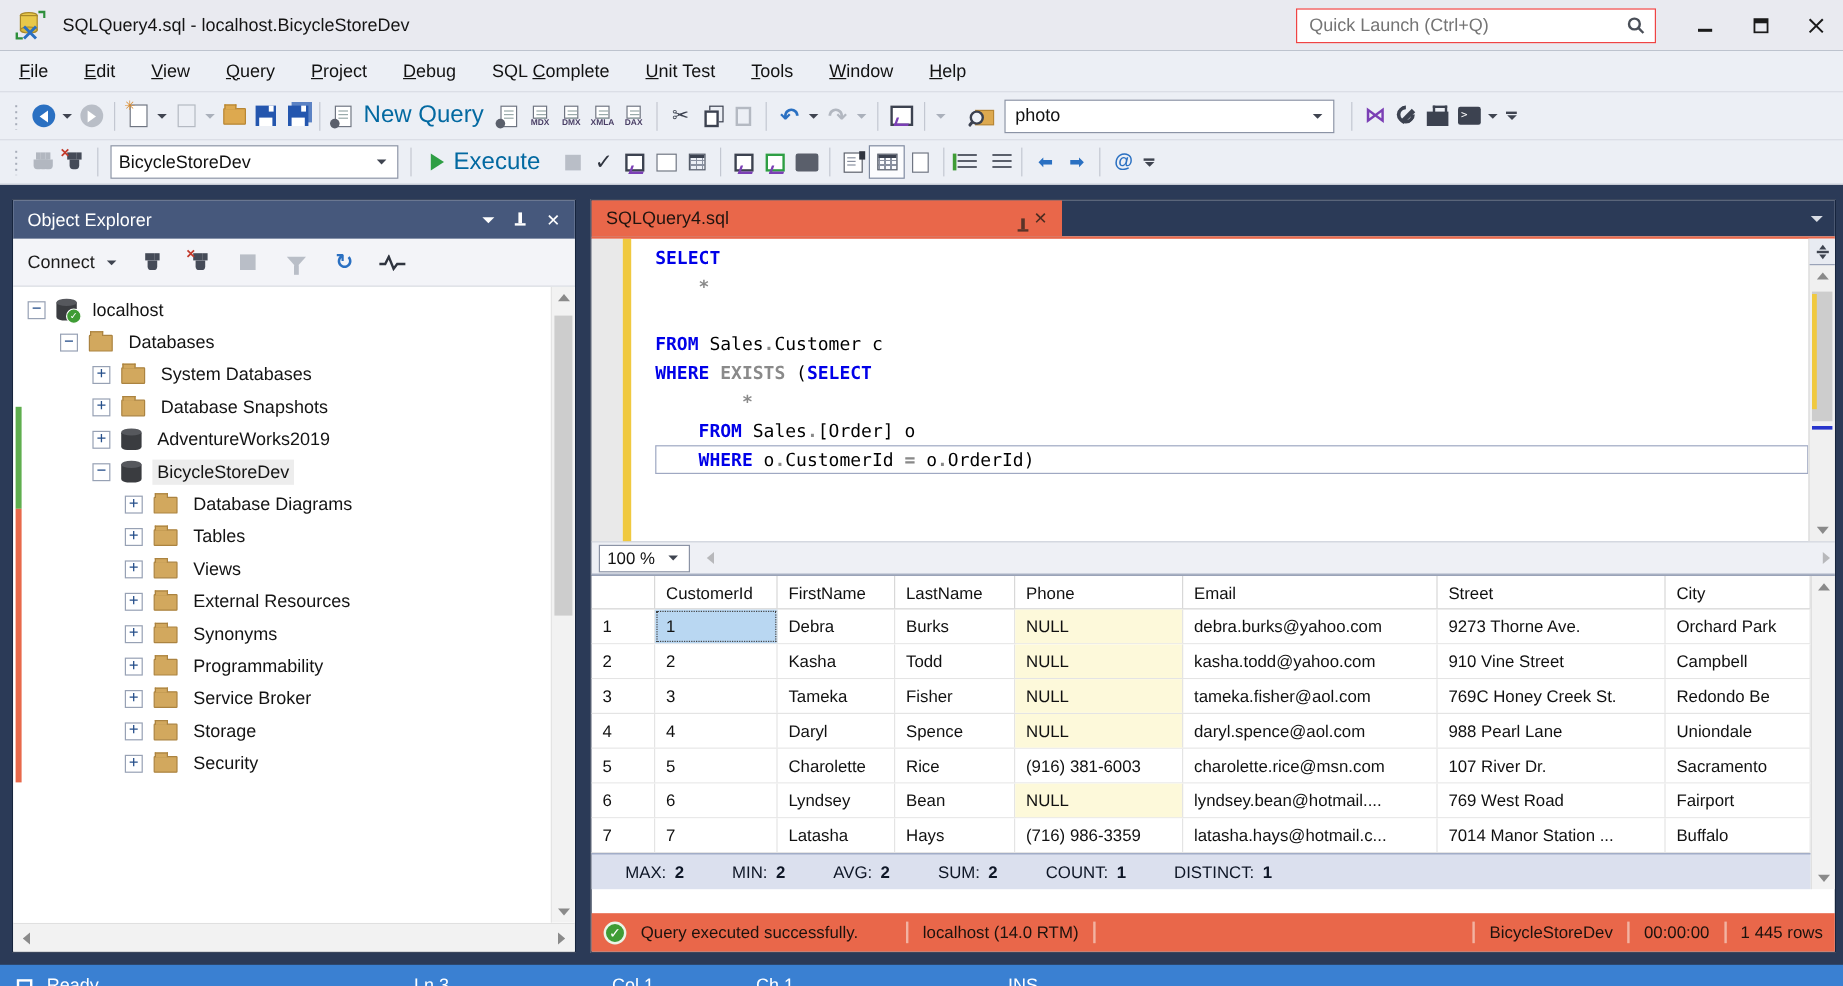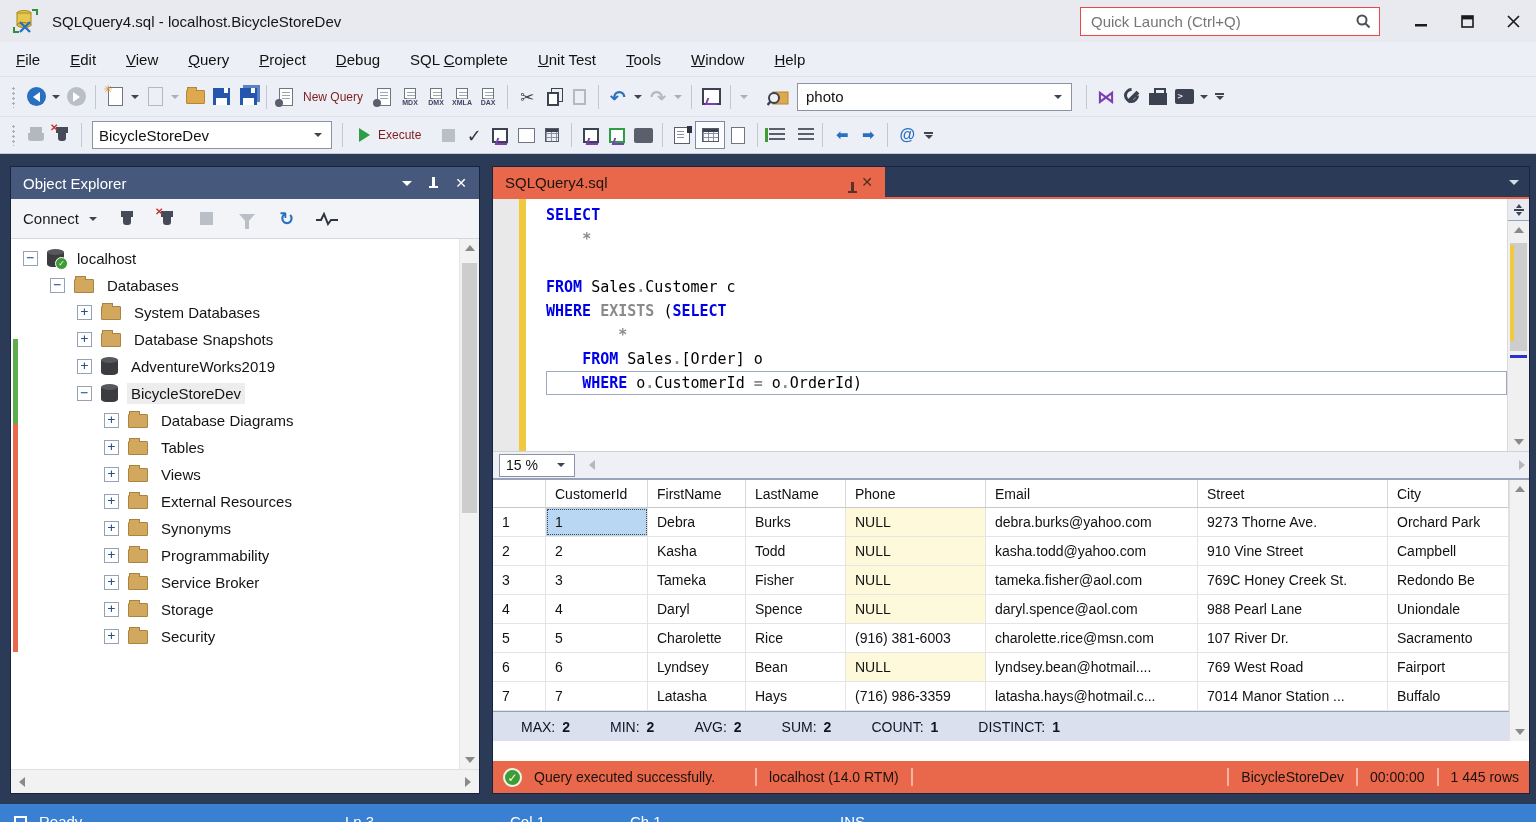--- a/index.html
+++ b/index.html
@@ -84,21 +84,21 @@
   .comment-ic.green:before { content:""; position:absolute; left:-4px; top:0; width:3px; height:14px; background:#3f9c35; }
   .at-ic { color:#2a70c2; font-size:16px; font-weight:bold; }
   .check-ic { color:#2f343f; font-size:18px; font-weight:bold; }
   .scissors { font-size:17px; color:#3c4250; }
   .copy-ic { width:12px; height:14px; border:2px solid #3c4250; background:#fff; box-shadow:4px -4px 0 -1px #eceff5, 4px -4px 0 0 #3c4250; margin:4px 0 0 0; }
   .paste-ic { width:13px; height:16px; border:2px solid #b4b9c2; background:#eceff5; }
   .undo-g { font-size:19px; font-weight:bold; color:#2a70c2; }
   .redo-g { font-size:19px; font-weight:bold; color:#b2b7c0; }
   .vslogo { font-size:18px; color:#7b3fb5; font-weight:bold; }
   .exec-play { width:0; height:0; border-top:7px solid transparent; border-bottom:7px solid transparent; border-left:11px solid #2e9e44; margin-right:8px; }
-  .tb-label { font-size:12px; color:#7f1d1d; }
+  .tb-label { font-size:20px; color:#0369a1; }
   .db-combo { width:240px; margin:0 4px; justify-content:space-between; }
 
   
   .main { flex:1; display:flex; padding:12px 6px 10px 10px; gap:12px; min-height:0; }
 
   
   .oe { width:470px; flex:none; display:flex; flex-direction:column; background:#fff; border:1px solid #16243d; }
   .oe-header { height:32px; background:#46587c; color:#fff; display:flex; align-items:center; padding:0 12px; flex:none; }
   .oe-title { font-size:15px; }
   .oe-hicons { margin-left:auto; display:flex; align-items:center; gap:16px; }
@@ -614,21 +614,21 @@
           <div class="ed-thumb">
               <span class="ychange"></span>
             </div>
           <div class="ed-caretmark"></div>
           <div class="tri-down"></div>
         </div>
       </div>
 
       <div class="zoomrow">
         <div class="zoombox">
-          <span>15 %</span>
+          <span>100 %</span>
           <span class="caret"></span>
         </div>
         <span class="tri-left"></span>
         <span class="tri-right"></span>
       </div>
 
 
       <div class="gridwrap">
         <div class="grid">
           <div class="gh-row">

